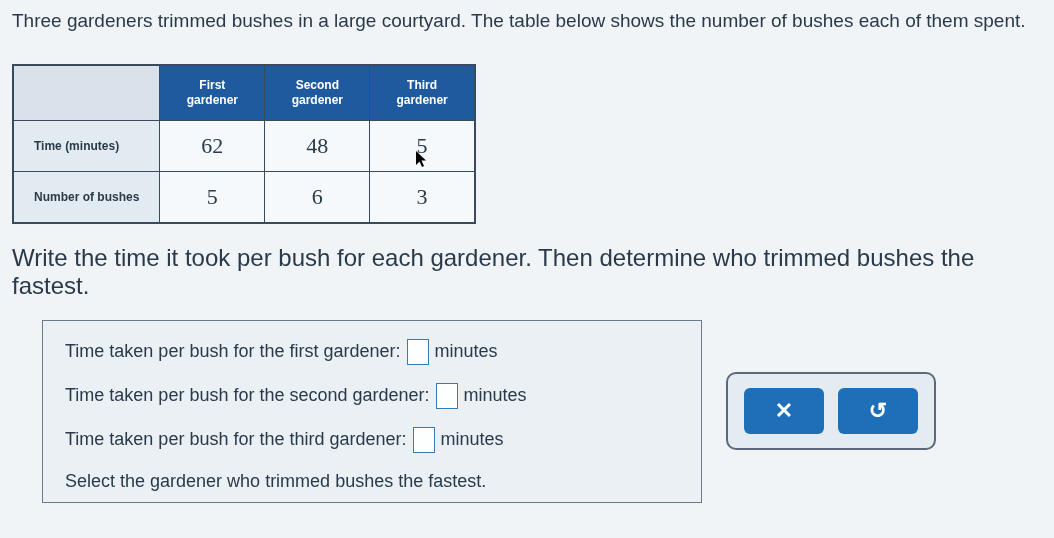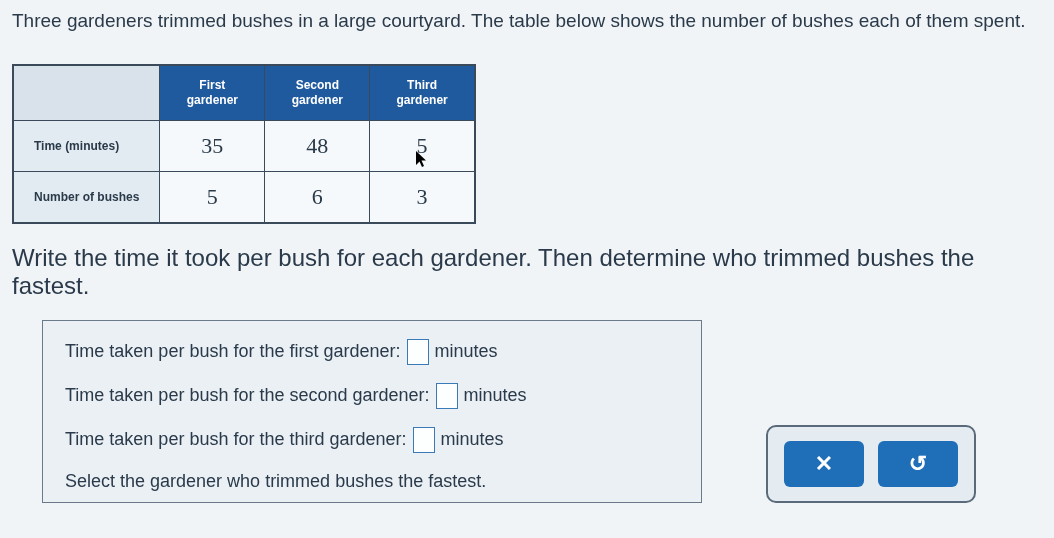--- a/index.html
+++ b/index.html
@@ -52,22 +52,22 @@
       font-size: 22px;
       min-width: 105px;
     }
     .instruction {
       font-size: 24px;
       color: #2a3a4a;
       margin-bottom: 20px;
     }
     .answer-area {
       display: flex;
-      align-items: flex-end;
-      gap: 64px;
+      align-items: center;
+      gap: 24px;
       padding-left: 30px;
     }
     .answer-box {
       border: 1px solid #6a7a8a;
       background: #eaf0f4;
       padding: 18px 22px 8px 22px;
       width: 660px;
     }
     .answer-line {
       font-size: 18px;
@@ -129,21 +129,21 @@
     <tr>
       <th></th>
       <th>First<br>gardener</th>
       <th>Second<br>gardener</th>
       <th>Third<br>gardener</th>
     </tr>
   </thead>
   <tbody>
     <tr>
       <th>Time (minutes)</th>
-      <td>35</td>
+      <td>62</td>
       <td>48</td>
       <td class="cursor-cell">
         <span>5</span>
         <svg class="cursor" width="14" height="18" viewBox="0 0 14 18">
           <path d="M1 1 L1 15 L4.5 11.5 L7 17 L9 16 L6.5 10.5 L11 10.5 Z" fill="#000000"></path>
         </svg>
       </td>
     </tr>
     <tr>
       <th>Number of bushes</th>

